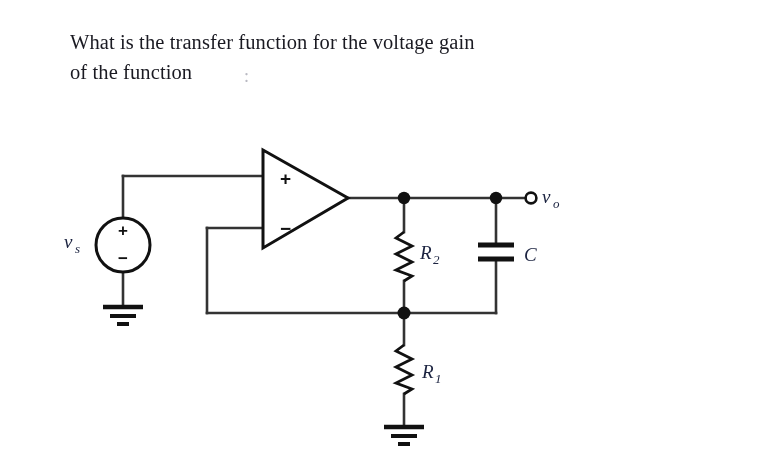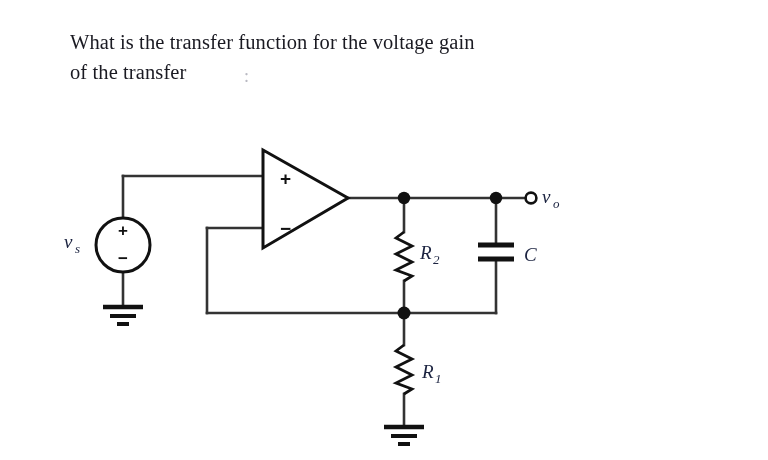--- a/index.html
+++ b/index.html
@@ -70,21 +70,21 @@
     fill: #111111;
     font-size: 17px;
     font-weight: 700;
   }
 </style>
 </head>
 <body>
 
 <div id="page-root">
 
-  <div class="question-text"><span>What is the transfer function for the voltage gain</span><br><span>of the transfer</span></div>
+  <div class="question-text"><span>What is the transfer function for the voltage gain</span><br><span>of the function</span></div>
 
   <div class="question-trail">:</div>
 
   <svg id="circuit-svg" width="768" height="460" viewBox="0 0 768 460">
 
     <g stroke="#333333" stroke-width="2.6" fill="none" stroke-linecap="square">
 
       <path d="M 77 176 L 217 176"></path>
       <path d="M 77 176 L 77 218"></path>
 

